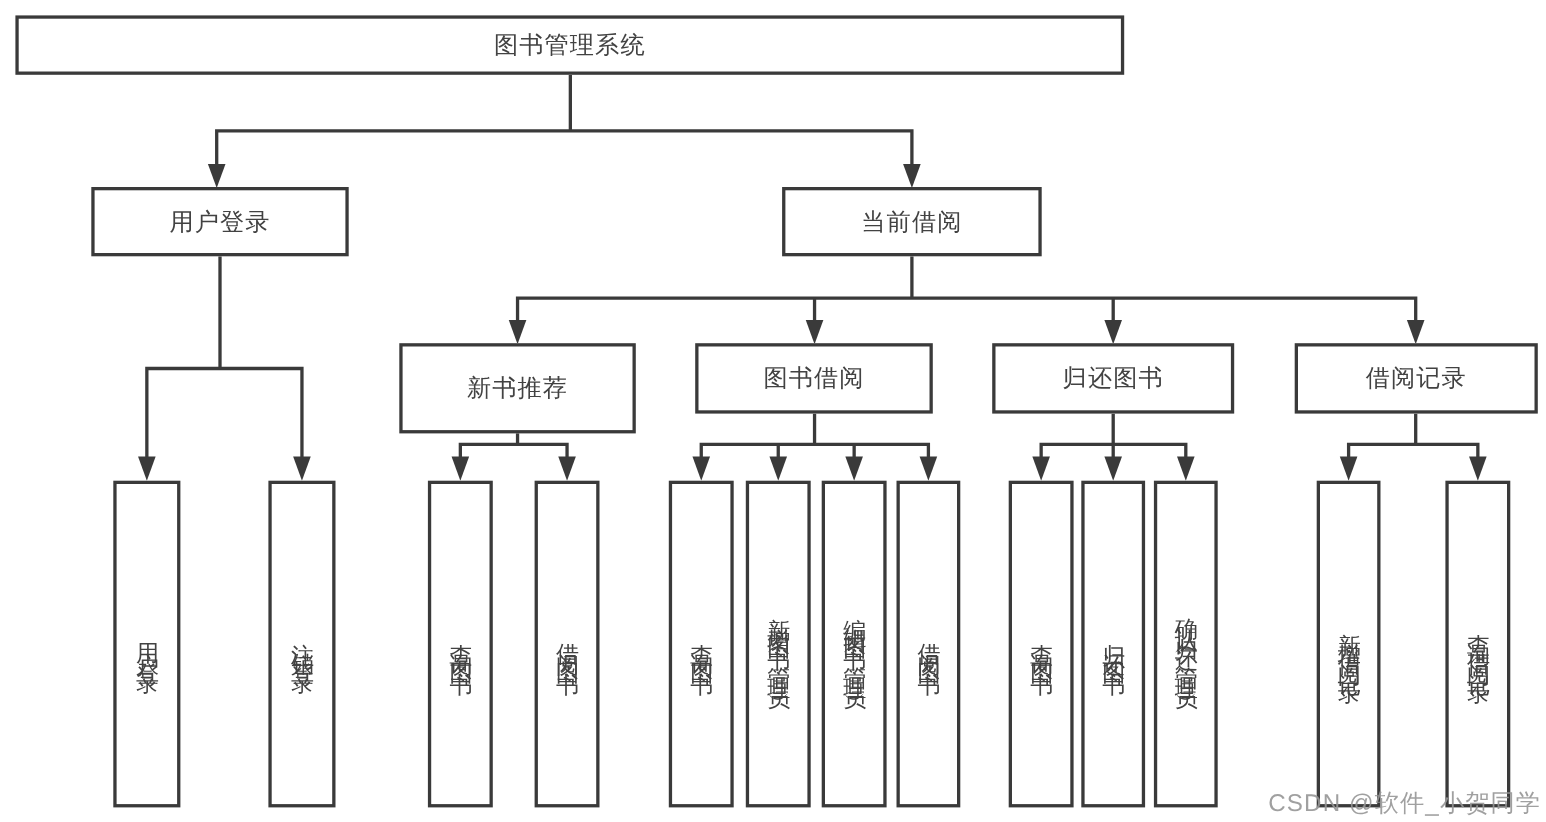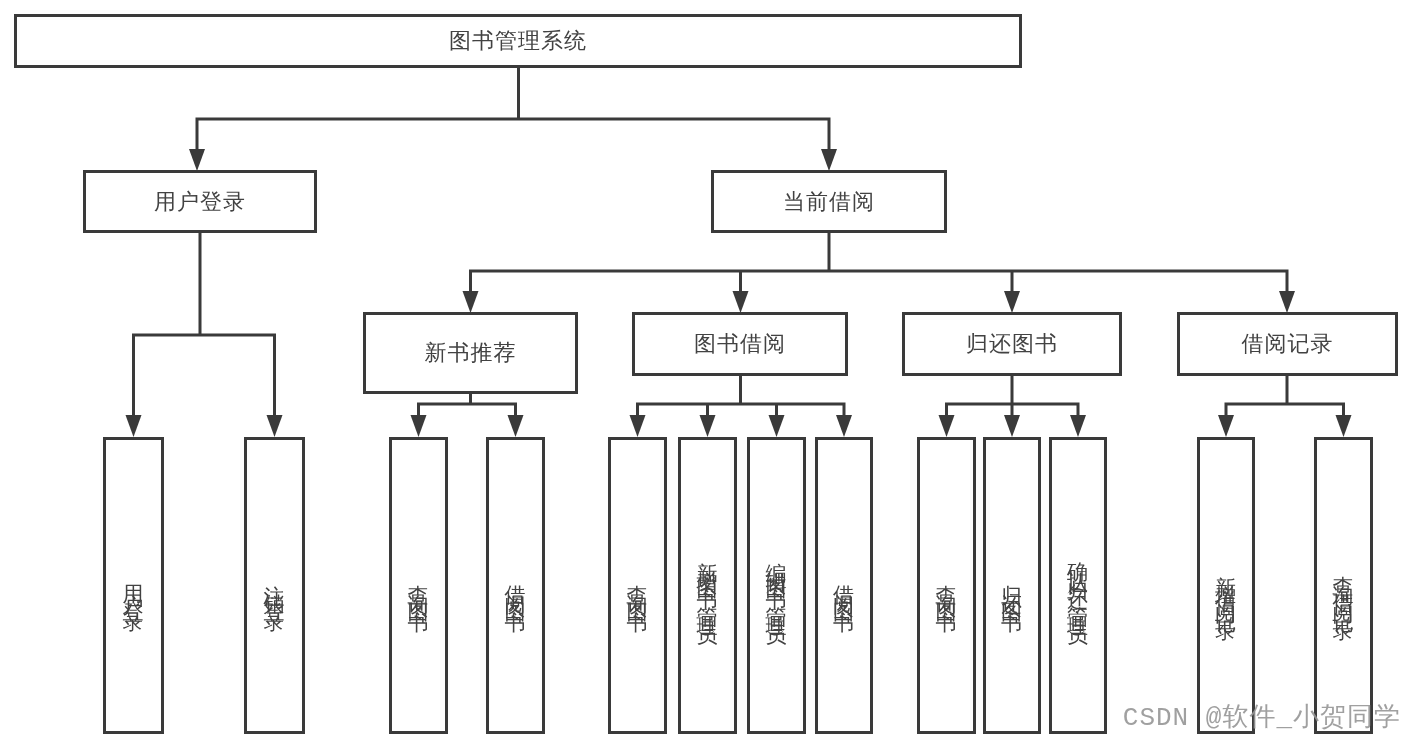--- a/index.html
+++ b/index.html
@@ -22,27 +22,26 @@
   .hlabel{font-size:22px;letter-spacing:1px;white-space:nowrap;}
   .vlabel{
     writing-mode:vertical-rl;
     font-size:21px;
     line-height:1.1;
     letter-spacing:9px;
     white-space:nowrap;
   }
   .watermark{
     position:absolute;
-    right:4px;bottom:13px;
-    font-size:26px;
+    right:4px;bottom:2px;
+    font-size:22px;
     color:rgba(150,150,150,0.9);
     letter-spacing:1px;
     z-index:5;
     white-space:nowrap;
-    font-family:Liberation Mono, monospace;
   }
 </style>
 </head>
 <body>
 
 <div class="stage">
 
   <svg class="lines" width="1405" height="747" viewBox="0 0 1405 747">
     <g stroke="#3a3a3a" stroke-width="3" fill="none">
       <path d="M518.5 68 V119 M195.5 119 H830.5 M197 119 V151 M829 119 V151"></path>

